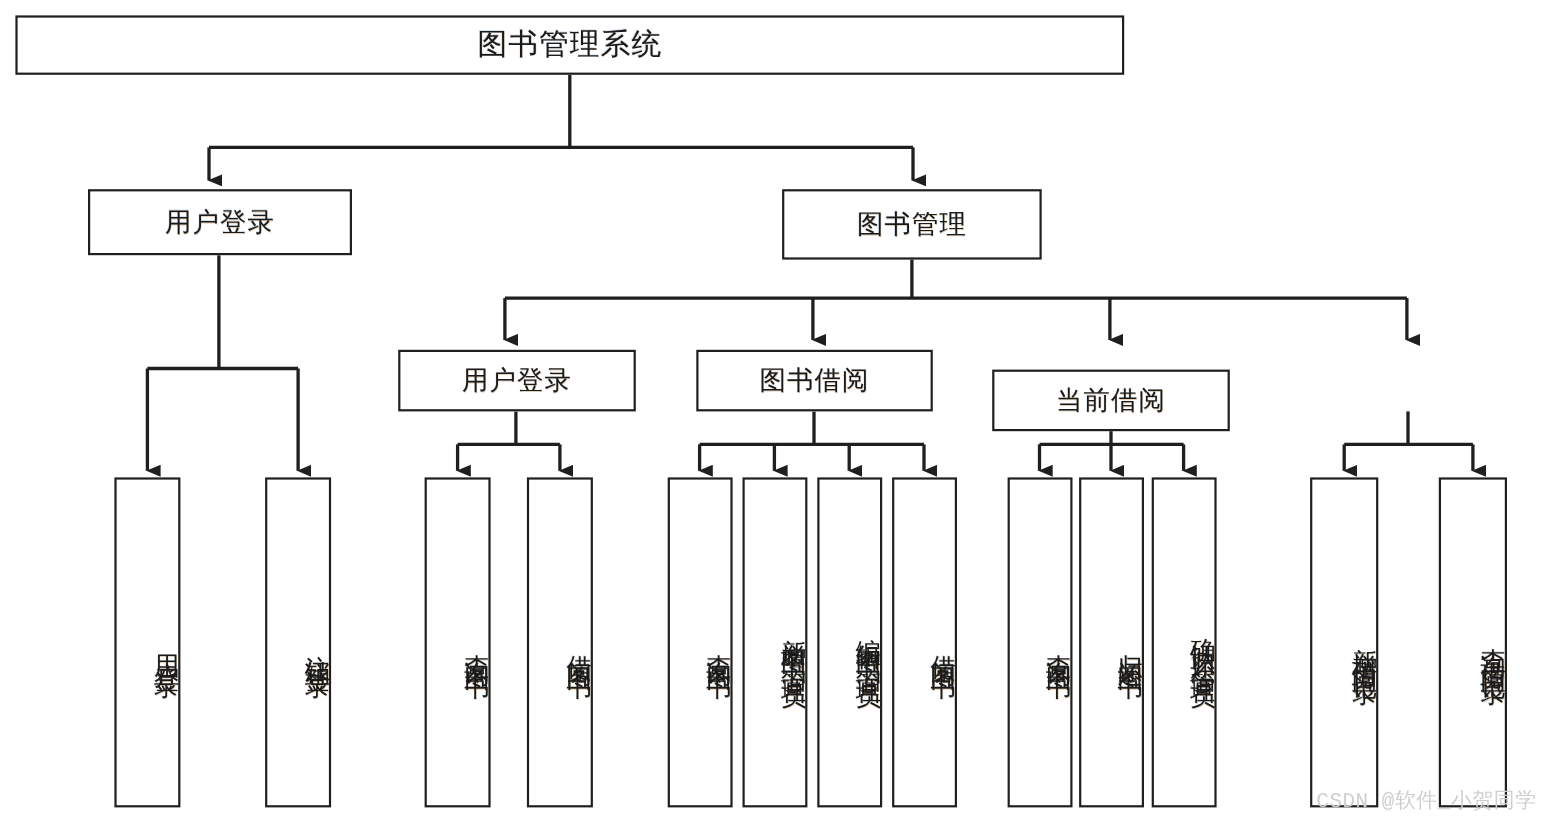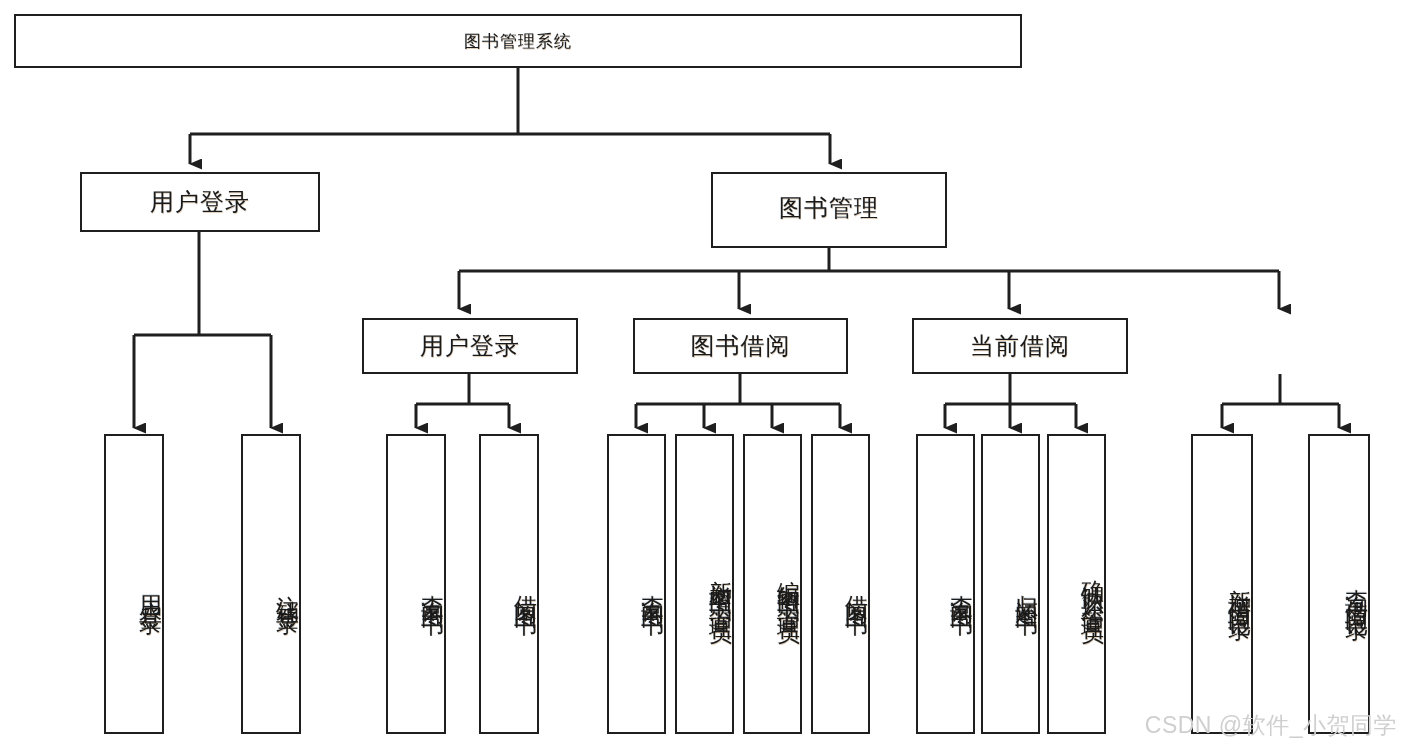--- a/index.html
+++ b/index.html
@@ -37,46 +37,46 @@
     justify-content: center;
     color: #1a1a1a;
     text-shadow: 0.5px 0.5px 0 rgba(170,120,60,0.35), -0.5px -0.5px 0 rgba(120,160,200,0.30);
   }
   .node.horiz {
     font-size: 24px;
     letter-spacing: 1px;
     line-height: 1.1;
   }
   .node.root {
-    font-size: 17px;
+    font-size: 27px;
   }
   .node.vert {
     writing-mode: vertical-rl;
     text-orientation: upright;
     font-size: 23px;
     letter-spacing: 6px;
     line-height: 1.0;
     padding-top: 10px;
     align-items: flex-start;
     justify-content: center;
   }
   .node.vert span {
     writing-mode: vertical-rl;
     text-orientation: upright;
     display: block;
   }
   .watermark {
     position: absolute;
     right: 8px;
     bottom: 6px;
-    font-size: 23px;
+    font-size: 19px;
     color: #cfcfcf;
     letter-spacing: 0.5px;
     white-space: nowrap;
-    font-family: Liberation Sans, sans-serif;
+    font-family: Liberation Mono, monospace;
   }
 </style>
 </head>
 <body>
 
 <div id="diagram-root">
 
   <svg class="edges" viewBox="0 0 1405 747">
     <defs>
       <marker id="arrow" markerWidth="11" markerHeight="13" refX="5.5" refY="12" orient="auto" markerUnits="userSpaceOnUse">
@@ -130,31 +130,31 @@
     </g>
   </svg>
 
   <div class="node horiz root" style="left:14px; top:14px; width:1008px; height:54px;">
     <span>图书管理系统</span>
   </div>
 
   <div class="node horiz" style="left:80px; top:172px; width:240px; height:60px;">
     <span>用户登录</span>
   </div>
-  <div class="node horiz" style="left:711px; top:172px; width:236px; height:76px;font-family:Liberation Mono, monospace;">
+  <div class="node horiz" style="left:711px; top:172px; width:236px; height:64px;">
     <span>图书管理</span>
   </div>
 
   <div class="node horiz" style="left:362px; top:318px; width:216px; height:56px;">
     <span>用户登录</span>
   </div>
   <div class="node horiz" style="left:633px; top:318px; width:215px; height:56px;">
     <span>图书借阅</span>
   </div>
-  <div class="node horiz" style="left:902px; top:318px; width:216px; height:56px;margin-left:10px;">
+  <div class="node horiz" style="left:902px; top:336px; width:216px; height:56px;">
     <span>当前借阅</span>
   </div>
 
   <div class="node vert" style="left:104px; top:434px; width:60px; height:300px;">
     <span>用户登录</span>
   </div>
   <div class="node vert" style="left:241px; top:434px; width:60px; height:300px;">
     <span>注销登录</span>
   </div>
 

